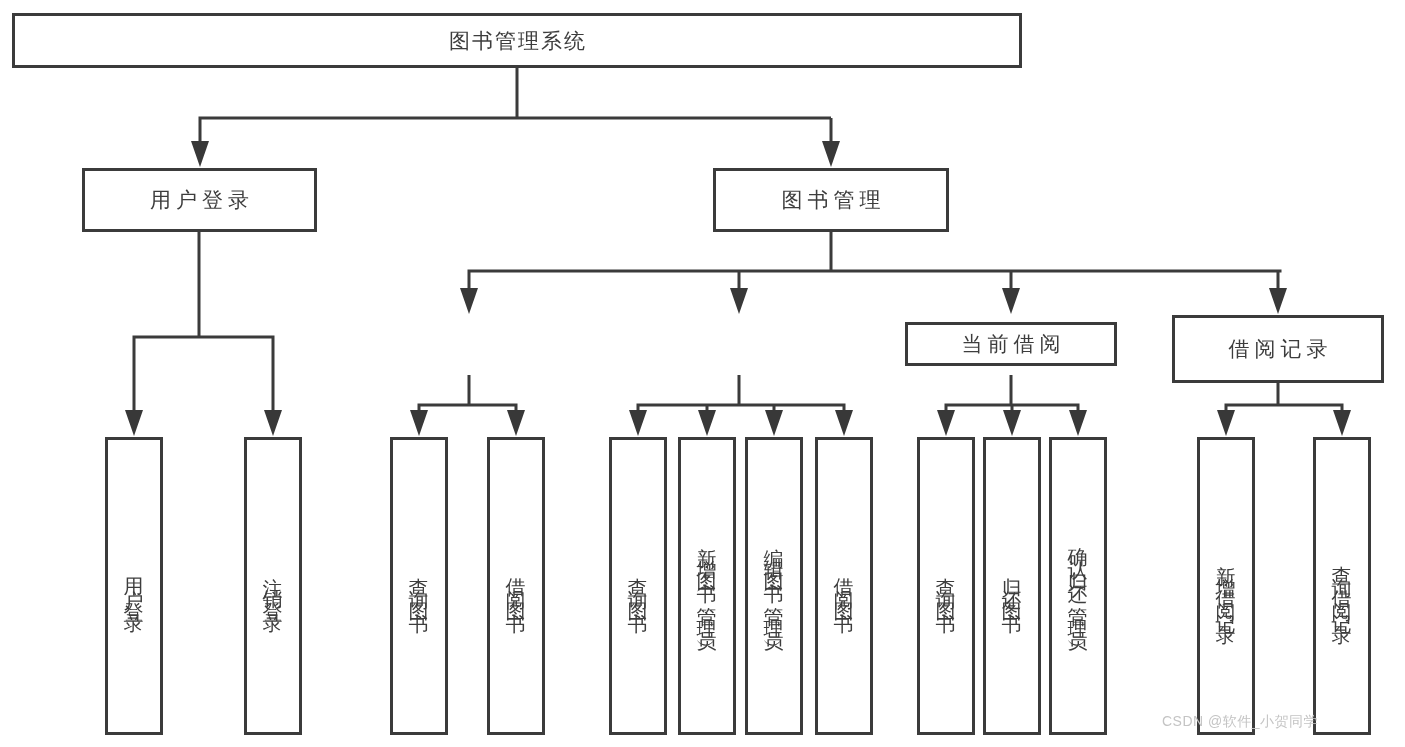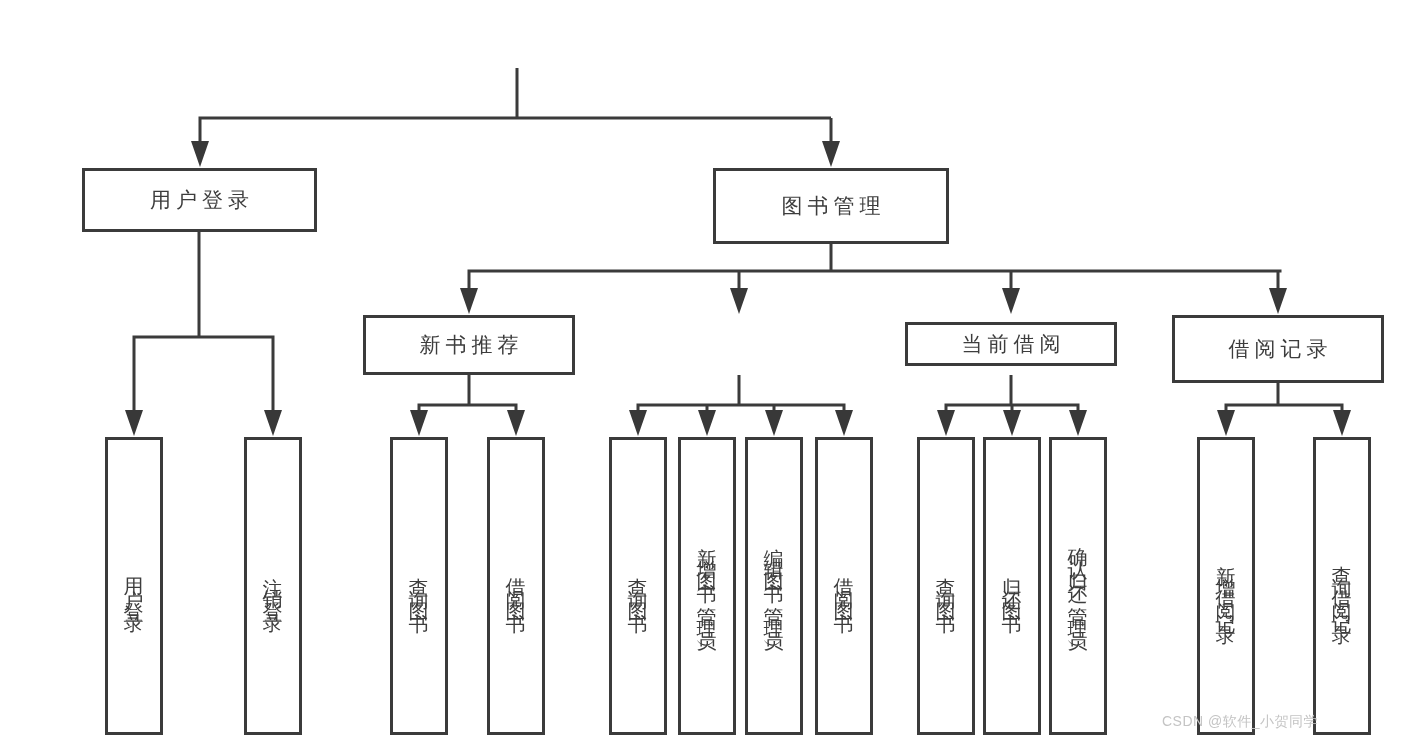--- a/index.html
+++ b/index.html
@@ -29,21 +29,21 @@
   .node.v .lbl{
     writing-mode:vertical-rl;
     text-orientation:mixed;
     font-size:20px;
     letter-spacing:12px;
     line-height:1;
   }
   
   #n-root        {left:12px;  top:13px;  width:1010px; height:55px;}
   #n-user-login  {left:82px;  top:168px; width:235px;  height:64px;}
-  #n-book-mgmt   {left:713px; top:168px; width:236px;  height:76px;}
+  #n-book-mgmt   {left:713px; top:168px; width:236px;  height:64px;}
   #n-newbook     {left:363px; top:315px; width:212px;  height:60px;}
   #n-borrow      {left:633px; top:315px; width:212px;  height:60px;}
   #n-current     {left:905px; top:322px; width:212px;  height:44px;}
   #n-records     {left:1172px;top:315px; width:212px;  height:68px;}
   .leaf{top:437px;width:58px;height:298px;}
   #l-a1{left:105px;} #l-a2{left:244px;}
   #l-b1{left:390px;} #l-b2{left:487px;}
   #l-c1{left:609px;} #l-c2{left:678px;} #l-c3{left:745px;} #l-c4{left:815px;}
   #l-d1{left:917px;} #l-d2{left:983px;} #l-d3{left:1049px;}
   #l-e1{left:1197px;} #l-e2{left:1313px;}
@@ -92,31 +92,31 @@
       <polygon points="774,436 765,410 783,410"></polygon>
       <polygon points="844,436 835,410 853,410"></polygon>
       <polygon points="946,436 937,410 955,410"></polygon>
       <polygon points="1012,436 1003,410 1021,410"></polygon>
       <polygon points="1078,436 1069,410 1087,410"></polygon>
       <polygon points="1226,436 1217,410 1235,410"></polygon>
       <polygon points="1342,436 1333,410 1351,410"></polygon>
     </g>
   </svg>
 
+  <div class="node h root" id="n-root">
+    <span class="lbl">图书管理系统</span>
+  </div>
 
   <div class="node h" id="n-user-login">
     <span class="lbl">用户登录</span>
   </div>
   <div class="node h" id="n-book-mgmt">
     <span class="lbl">图书管理</span>
   </div>
 
-  <div class="node h" id="n-newbook">
-    <span class="lbl">新书推荐</span>
-  </div>
   <div class="node h" id="n-current">
     <span class="lbl">当前借阅</span>
   </div>
   <div class="node h" id="n-records">
     <span class="lbl">借阅记录</span>
   </div>
 
   <div class="node v leaf" id="l-a1">
     <span class="lbl">用户登录</span>
   </div>

